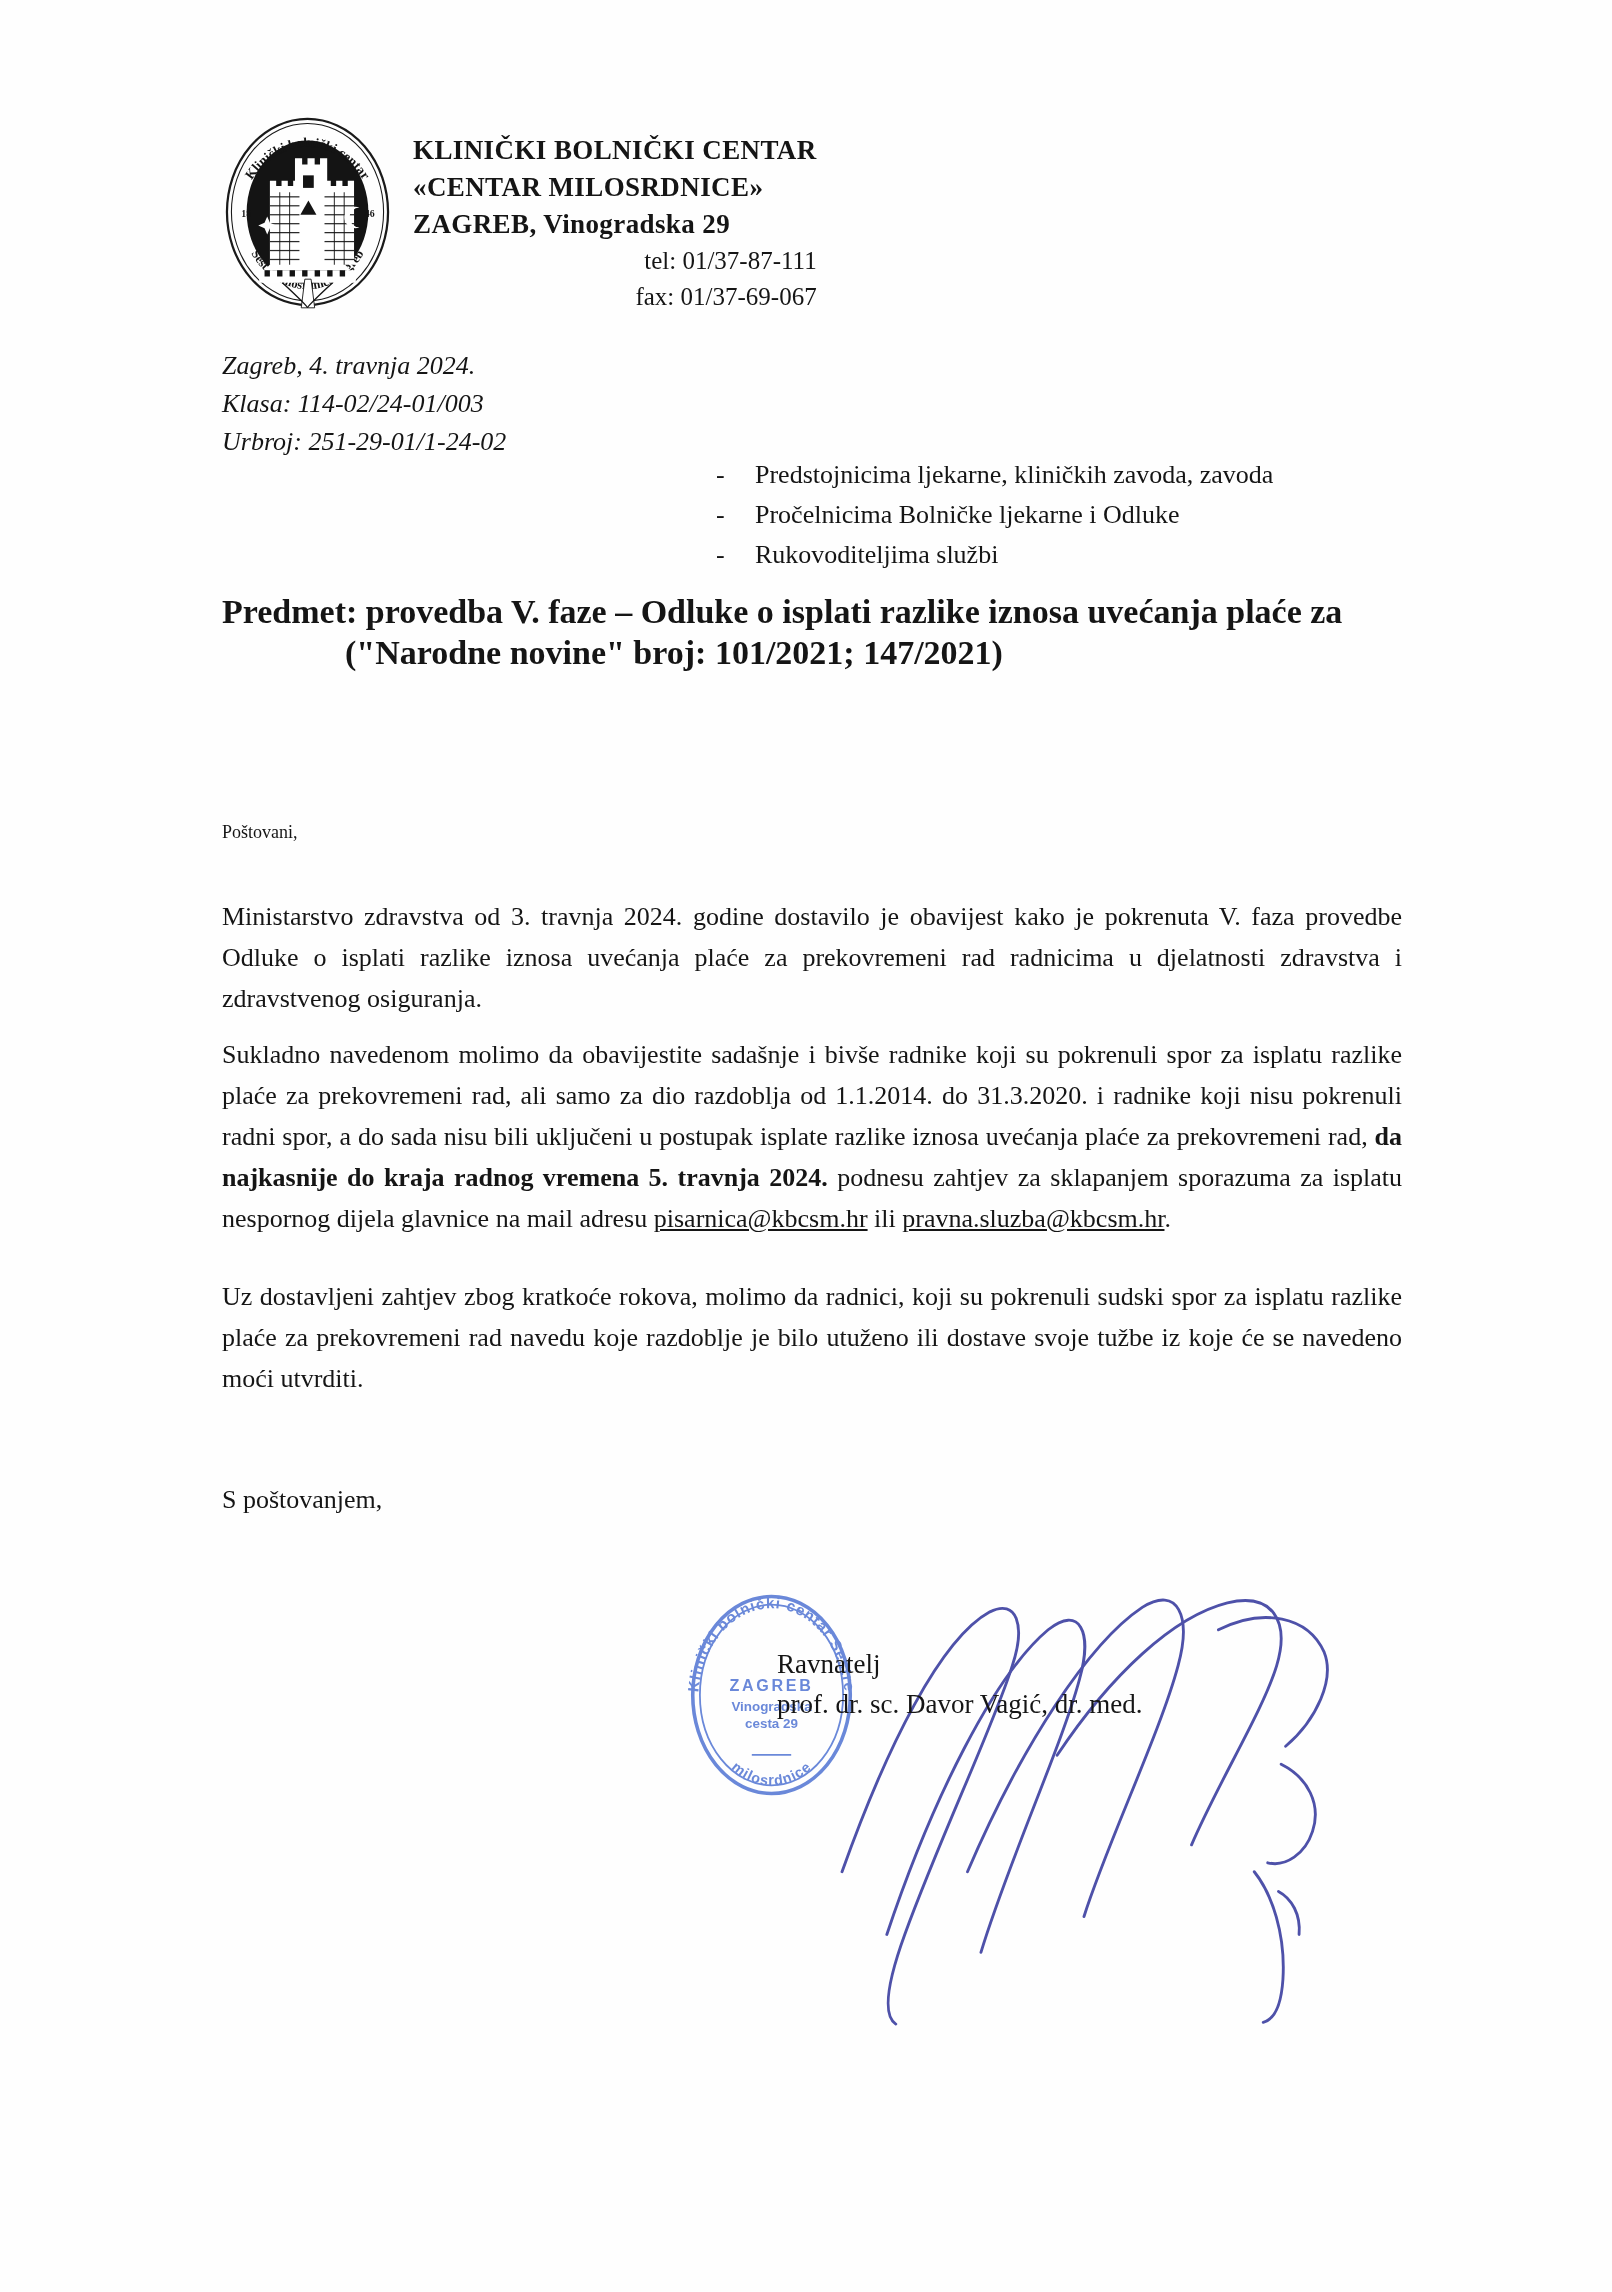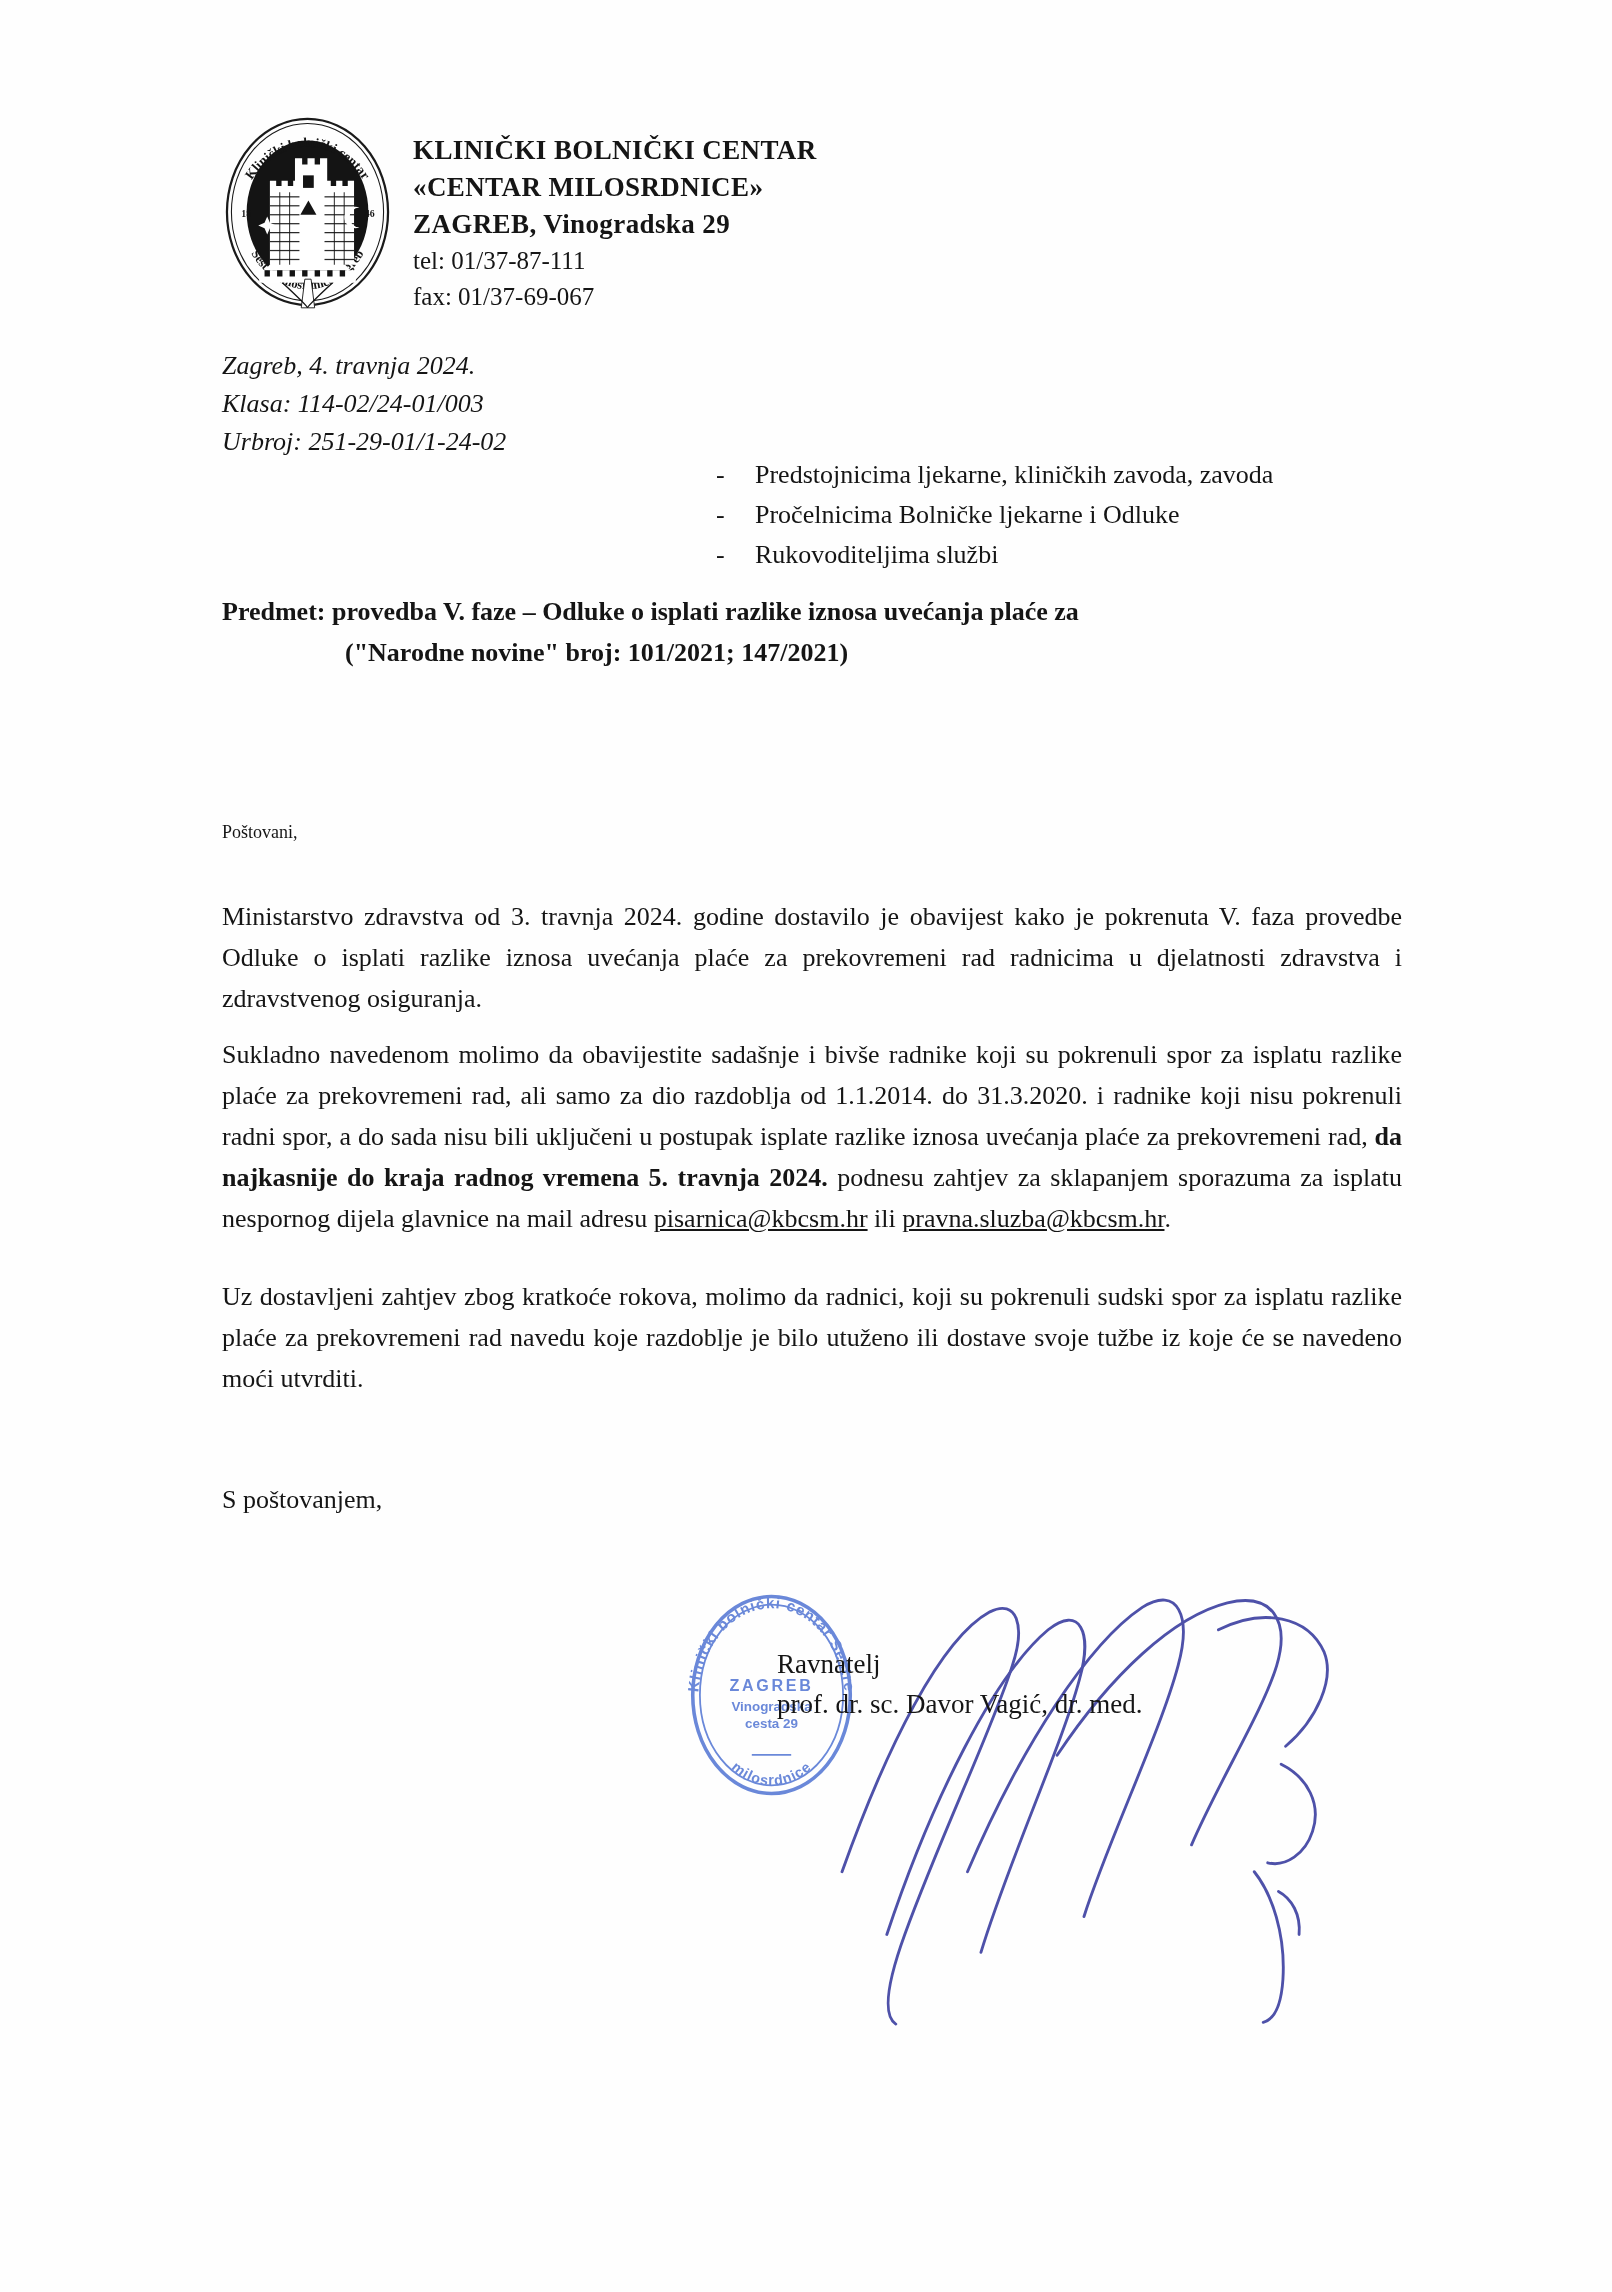--- a/index.html
+++ b/index.html
@@ -42,20 +42,21 @@
     font-size: 27px;
     letter-spacing: 0.4px;
     line-height: 37px;
     white-space: nowrap;
   }
   .org-line3 .city { font-weight: bold; }
   .org-line4, .org-line5 {
     font-size: 25px;
     line-height: 36px;
     white-space: nowrap;
+    text-align: right;
   }
 
   
   .refblock {
     position: absolute;
     left: 222px;
     top: 347px;
     font-size: 26px;
     line-height: 38px;
   }
@@ -71,21 +72,21 @@
   }
   .recipients .row { display: flex; white-space: nowrap; }
   .recipients .dash { width: 39px; flex: 0 0 39px; }
 
   
   .subject {
     position: absolute;
     left: 222px;
     top: 591px;
     width: 1182px;
-    font-size: 26px;
+    font-size: 34px;
     font-weight: bold;
     line-height: 41px;
   }
   .subject .cont { padding-left: 123px; }
 
   
   .salutation {
     position: absolute;
     left: 222px;
     top: 822px;

